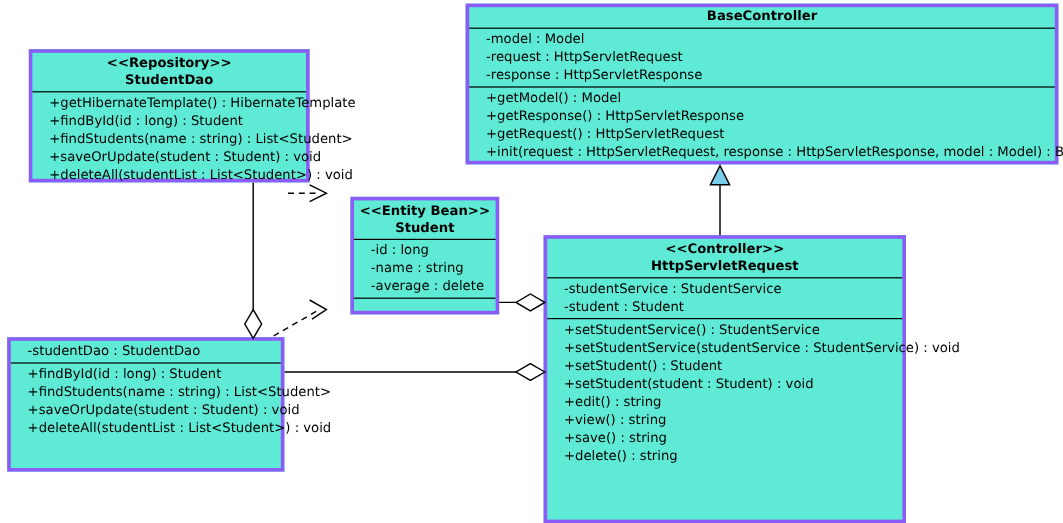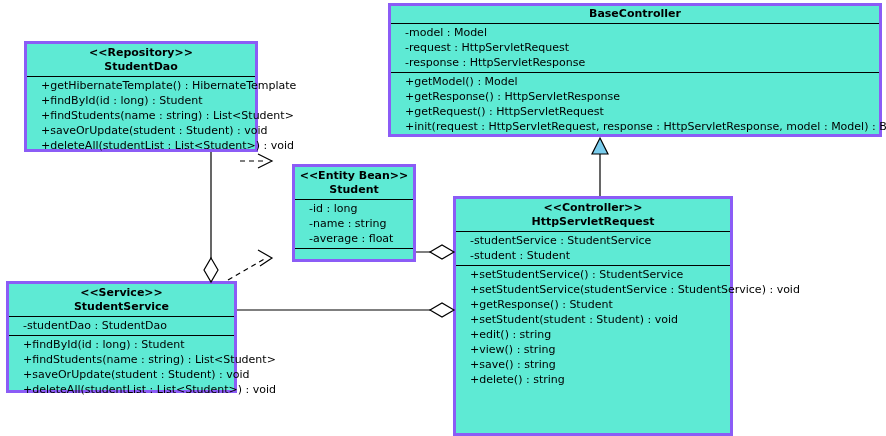--- a/index.html
+++ b/index.html
@@ -124,21 +124,21 @@
   </div>
 
   <div class="uml-class" style="left:272px; top:164px; width:124px; height:98px;margin-left:20px;">
     <div class="cls-header" style="height:33px;">
       <span class="stereotype">&lt;&lt;Entity Bean&gt;&gt;</span>
       <span class="cname">Student</span>
     </div>
     <div class="cls-compartment with-border">
       <div class="row">-id : long</div>
       <div class="row">-name : string</div>
-      <div class="row">-average : float</div>
+      <div class="row">-average : delete</div>
     </div>
     <div class="cls-compartment" style="height:14px;"></div>
   </div>
 
   <div class="uml-class" style="left:388px; top:3px; width:494px; height:134px;">
     <div class="cls-header" style="height:18px; padding-top:1px;">
       <span class="cname">BaseController</span>
     </div>
     <div class="cls-compartment with-border">
       <div class="row">-model : Model</div>
@@ -146,46 +146,42 @@
       <div class="row">-response : HttpServletResponse</div>
     </div>
     <div class="cls-compartment">
       <div class="row">+getModel() : Model</div>
       <div class="row">+getResponse() : HttpServletResponse</div>
       <div class="row">+getRequest() : HttpServletRequest</div>
       <div class="row">+init(request : HttpServletRequest, response : HttpServletResponse, model : Model) : BaseController</div>
     </div>
   </div>
 
-  <div class="uml-class" style="left:453px; top:196px; width:280px; height:240px;">
+  <div class="uml-class" style="left:453px; top:196px; width:302px; height:240px;">
     <div class="cls-header" style="height:33px;">
       <span class="stereotype">&lt;&lt;Controller&gt;&gt;</span>
       <span class="cname">HttpServletRequest</span>
     </div>
     <div class="cls-compartment with-border">
       <div class="row">-studentService : StudentService</div>
       <div class="row">-student : Student</div>
     </div>
     <div class="cls-compartment">
       <div class="row">+setStudentService() : StudentService</div>
       <div class="row">+setStudentService(studentService : StudentService) : void</div>
-      <div class="row">+getResponse() : Student</div>
+      <div class="row">+setStudent() : Student</div>
       <div class="row">+setStudent(student : Student) : void</div>
       <div class="row">+edit() : string</div>
       <div class="row">+view() : string</div>
       <div class="row">+save() : string</div>
       <div class="row">+delete() : string</div>
     </div>
   </div>
 
   <div class="uml-class" style="left:6px; top:281px; width:231px; height:112px;">
-    <div class="cls-header" style="height:33px;">
-      <span class="stereotype">&lt;&lt;Service&gt;&gt;</span>
-      <span class="cname">StudentService</span>
-    </div>
     <div class="cls-compartment with-border">
       <div class="row">-studentDao : StudentDao</div>
     </div>
     <div class="cls-compartment">
       <div class="row">+findById(id : long) : Student</div>
       <div class="row">+findStudents(name : string) : List&lt;Student&gt;</div>
       <div class="row">+saveOrUpdate(student : Student) : void</div>
       <div class="row">+deleteAll(studentList : List&lt;Student&gt;) : void</div>
     </div>
   </div>

